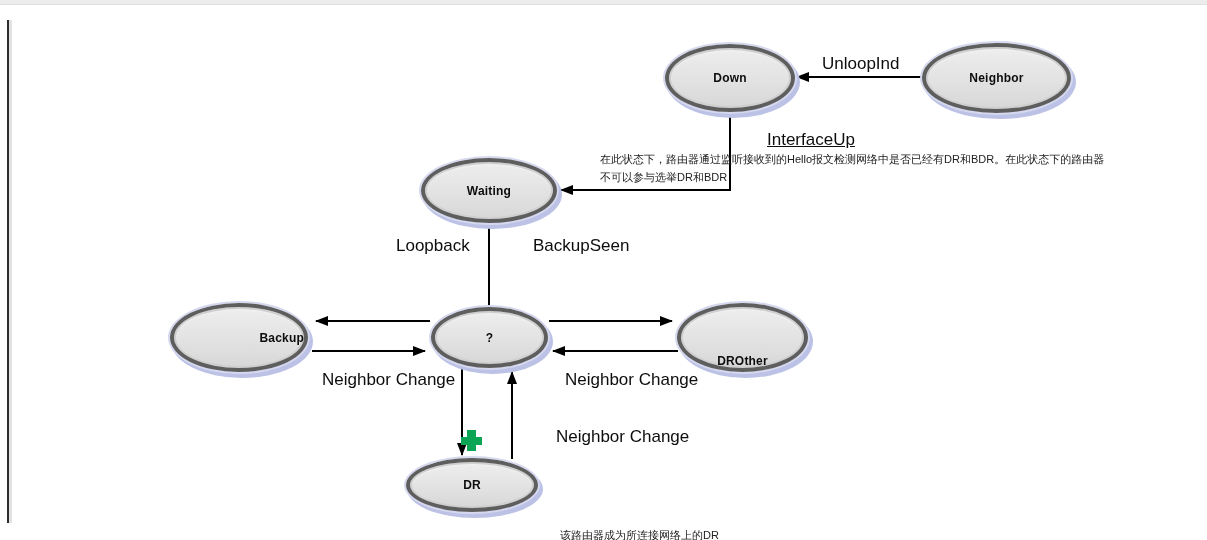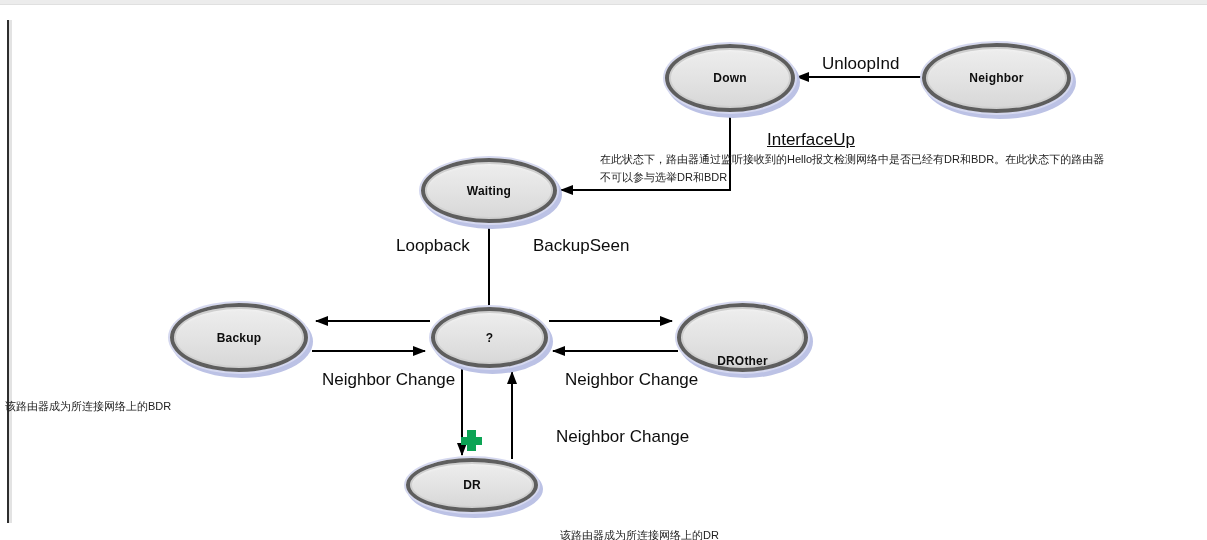--- a/index.html
+++ b/index.html
@@ -105,21 +105,21 @@
 
   <div class="node" style="left:665px; top:44px; width:130px; height:68px;">
     <span>Down</span>
   </div>
   <div class="node" style="left:922px; top:43px; width:149px; height:70px;">
     <span>Neighbor</span>
   </div>
   <div class="node" style="left:421px; top:158px; width:136px; height:65px;">
     <span>Waiting</span>
   </div>
-  <div class="node" style="left:170px; top:303px; width:138px; height:69px;">
+  <div class="node" style="left:170px; top:303px; width:138px; height:69px;justify-content:flex-end;">
     <span>Backup</span>
   </div>
   <div class="node" style="left:431px; top:307px; width:117px; height:61px;">
     <span>?</span>
   </div>
   <div class="node" style="left:677px; top:303px; width:131px; height:69px;align-items:flex-end;">
     <span>DROther</span>
   </div>
   <div class="node" style="left:406px; top:458px; width:132px; height:54px;">
     <span>DR</span>
@@ -130,16 +130,15 @@
   <div class="edge-label" style="left:396px; top:236px;">Loopback</div>
   <div class="edge-label" style="left:533px; top:236px;">BackupSeen</div>
   <div class="edge-label" style="left:322px; top:370px;">Neighbor Change</div>
   <div class="edge-label" style="left:565px; top:370px;">Neighbor Change</div>
   <div class="edge-label" style="left:556px; top:427px;">Neighbor Change</div>
 
   <div class="cjk-note" style="left:600px; top:150px;">
     <div>在此状态下，路由器通过监听接收到的Hello报文检测网络中是否已经有DR和BDR。在此状态下的路由器</div>
     <div>不可以参与选举DR和BDR</div>
   </div>
-  <div class="cjk-note" style="left:5px; top:397px;">该路由器成为所连接网络上的BDR</div>
   <div class="cjk-note" style="left:560px; top:482px;margin-top:44px;">该路由器成为所连接网络上的DR</div>
 
 </div>
 
 </body></html>

